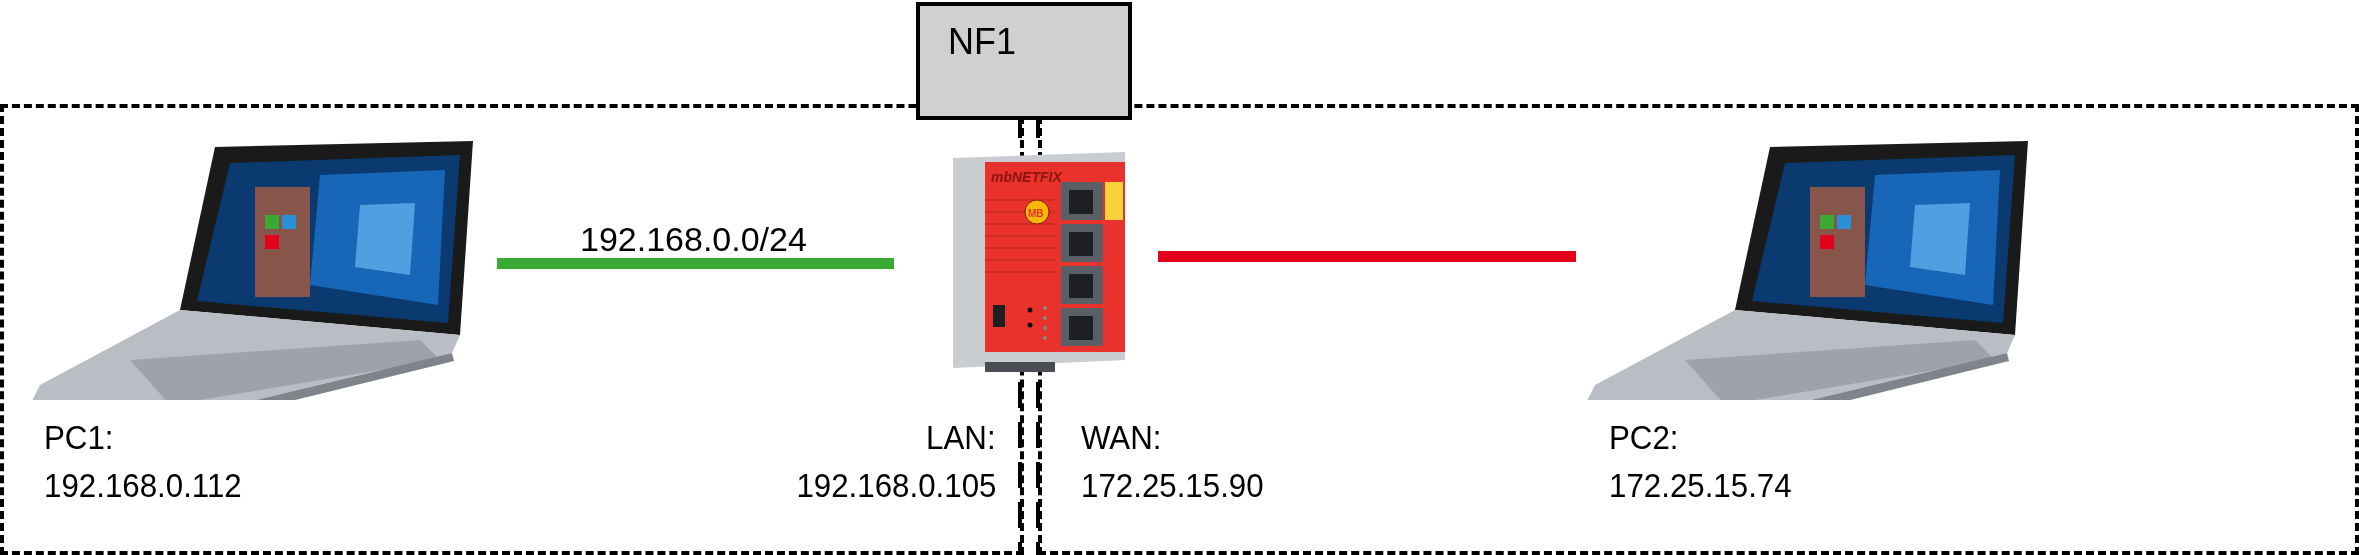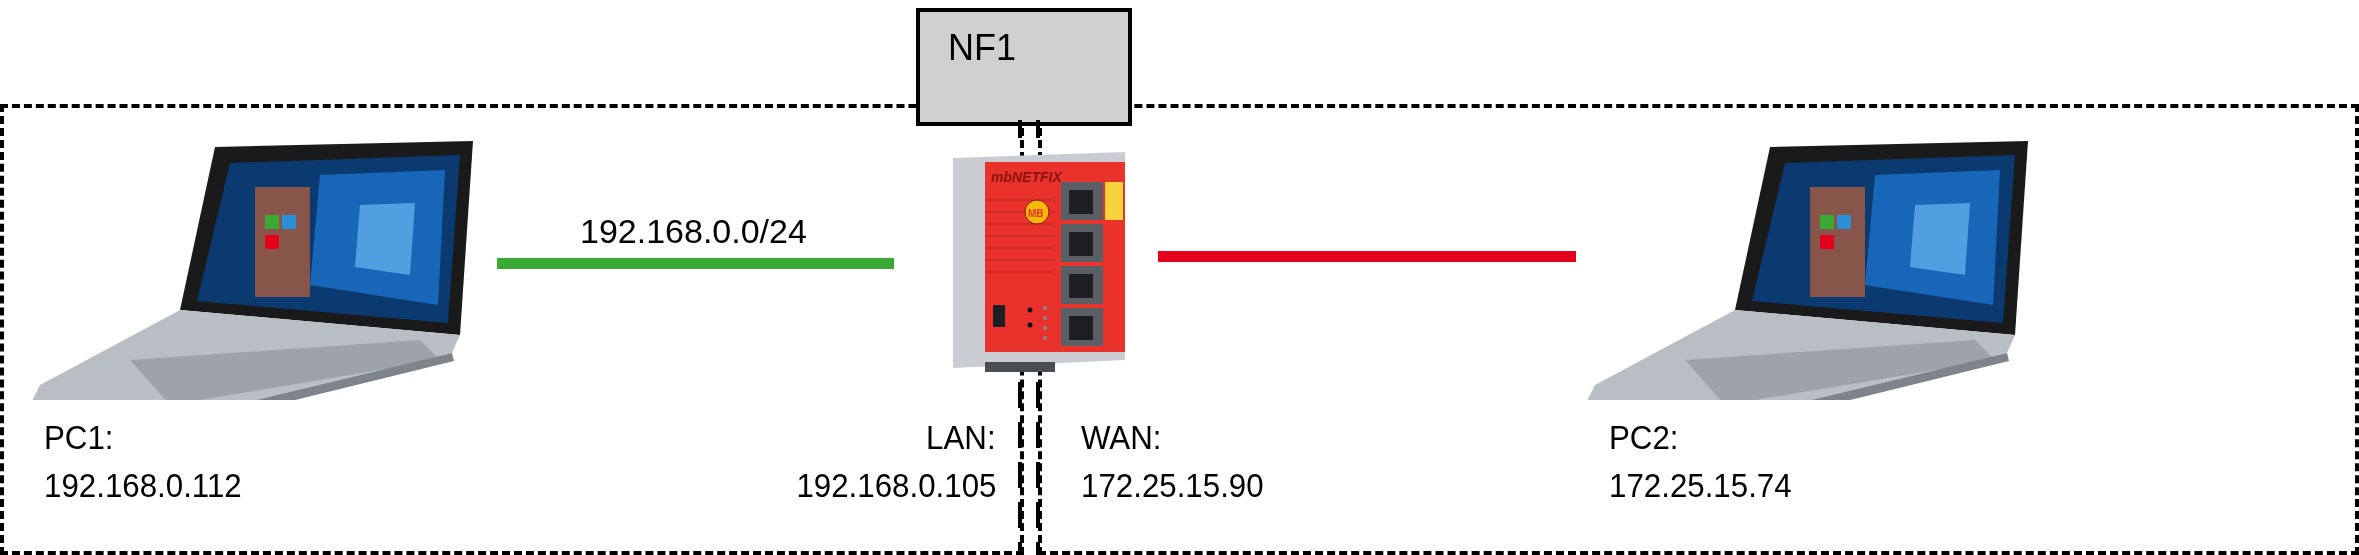--- a/index.html
+++ b/index.html
@@ -3,23 +3,23 @@
 <meta charset="utf-8">
 <style>
   html, body { margin: 0; padding: 0; background: #ffffff; }
   body { width: 2359px; height: 555px; position: relative; overflow: hidden;
          font-family: "Liberation Sans", sans-serif; color: #000; }
   .abs { position: absolute; }
   .dash-box { position: absolute; box-sizing: border-box; border: 4px dashed #000; }
   .label { position: absolute; font-size: 34px; line-height: 1; white-space: nowrap; transform: scaleX(0.92); transform-origin: left top; }
   .label.right { transform-origin: right top; text-align: right; }
   .nf1-box { position: absolute; left: 916px; top: 2px; width: 216px; height: 118px; box-sizing: border-box;
-             background: #d0d0d0; border: 4px solid #000; padding: 14px 0 0 28px; font-size: 36px; line-height: 44px; margin-top: 6px; }
+             background: #d0d0d0; border: 4px solid #000; padding: 14px 0 0 28px; font-size: 36px; line-height: 44px; }
   .link { position: absolute; height: 11px; }
-  .subnet { position: absolute; font-size: 34px; }
+  .subnet { position: absolute; font-size: 34px; margin-top: 8px; }
 </style>
 </head>
 <body>
 
 <div class="dash-box" style="left:0; top:104px; width:1024px; height:451px;"></div>
 <div class="dash-box" style="left:1038px; top:104px; width:1321px; height:451px;"></div>
 
 <div class="nf1-box">
   <div>NF1</div>
 </div>

